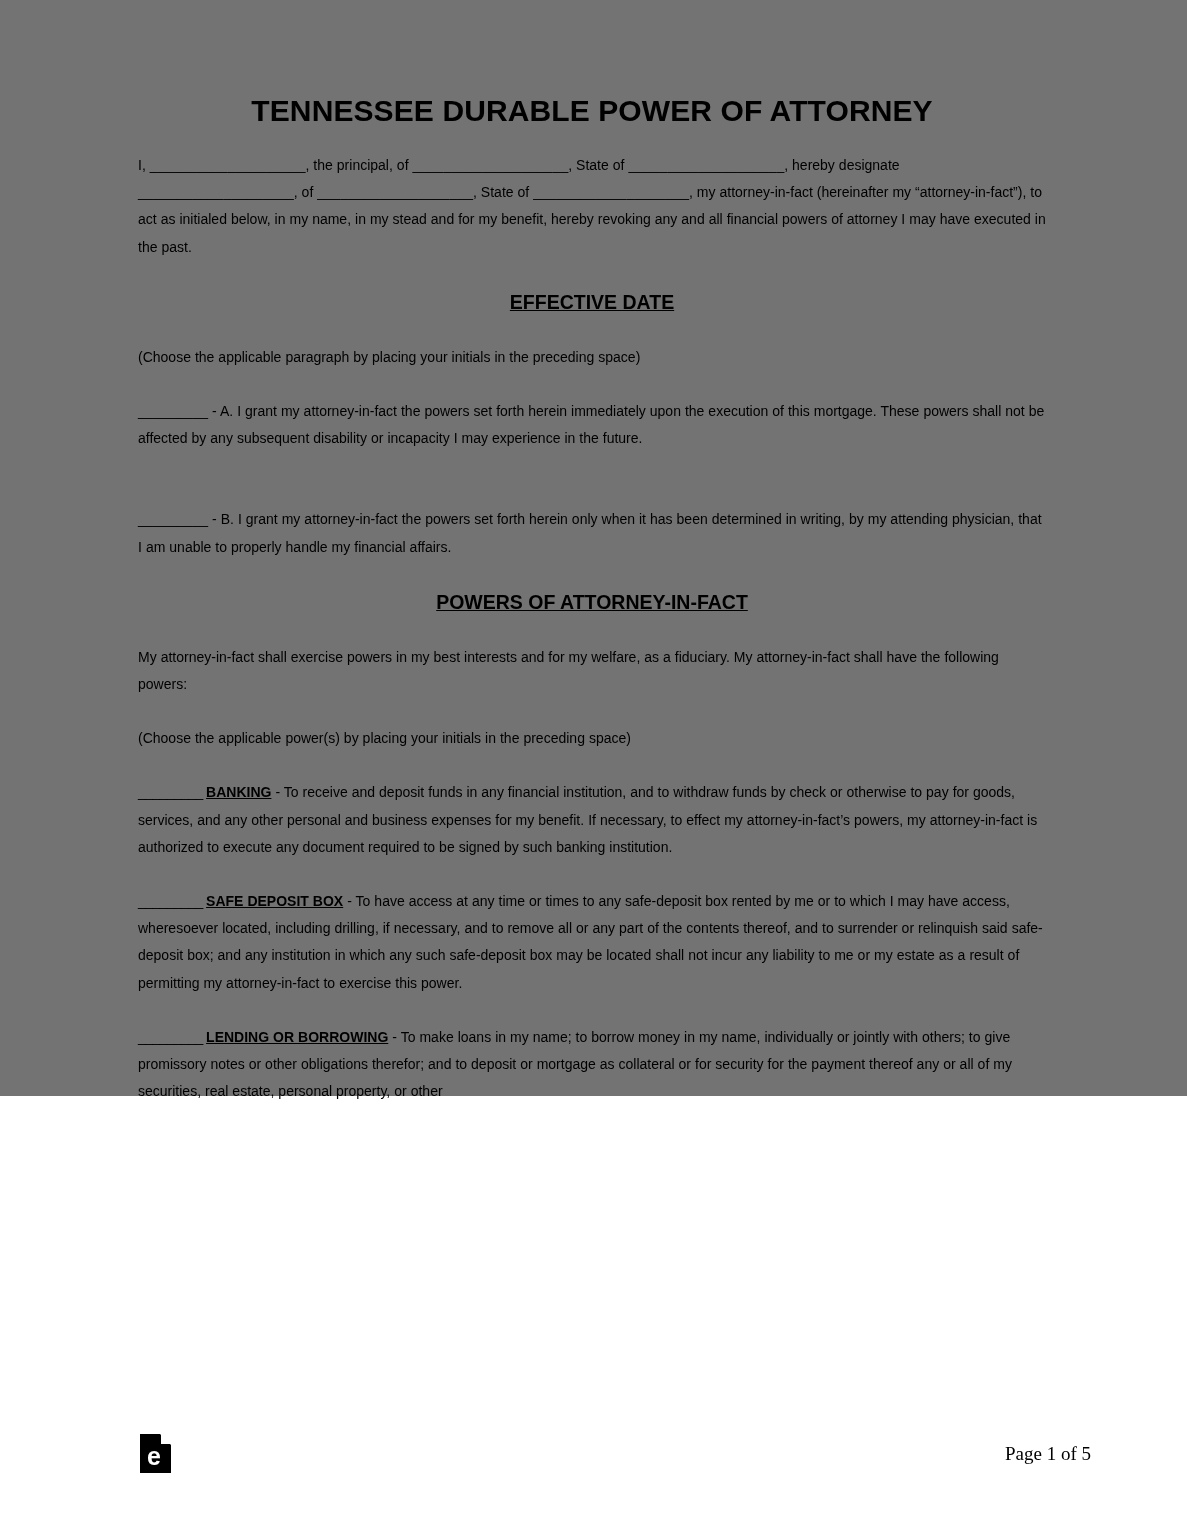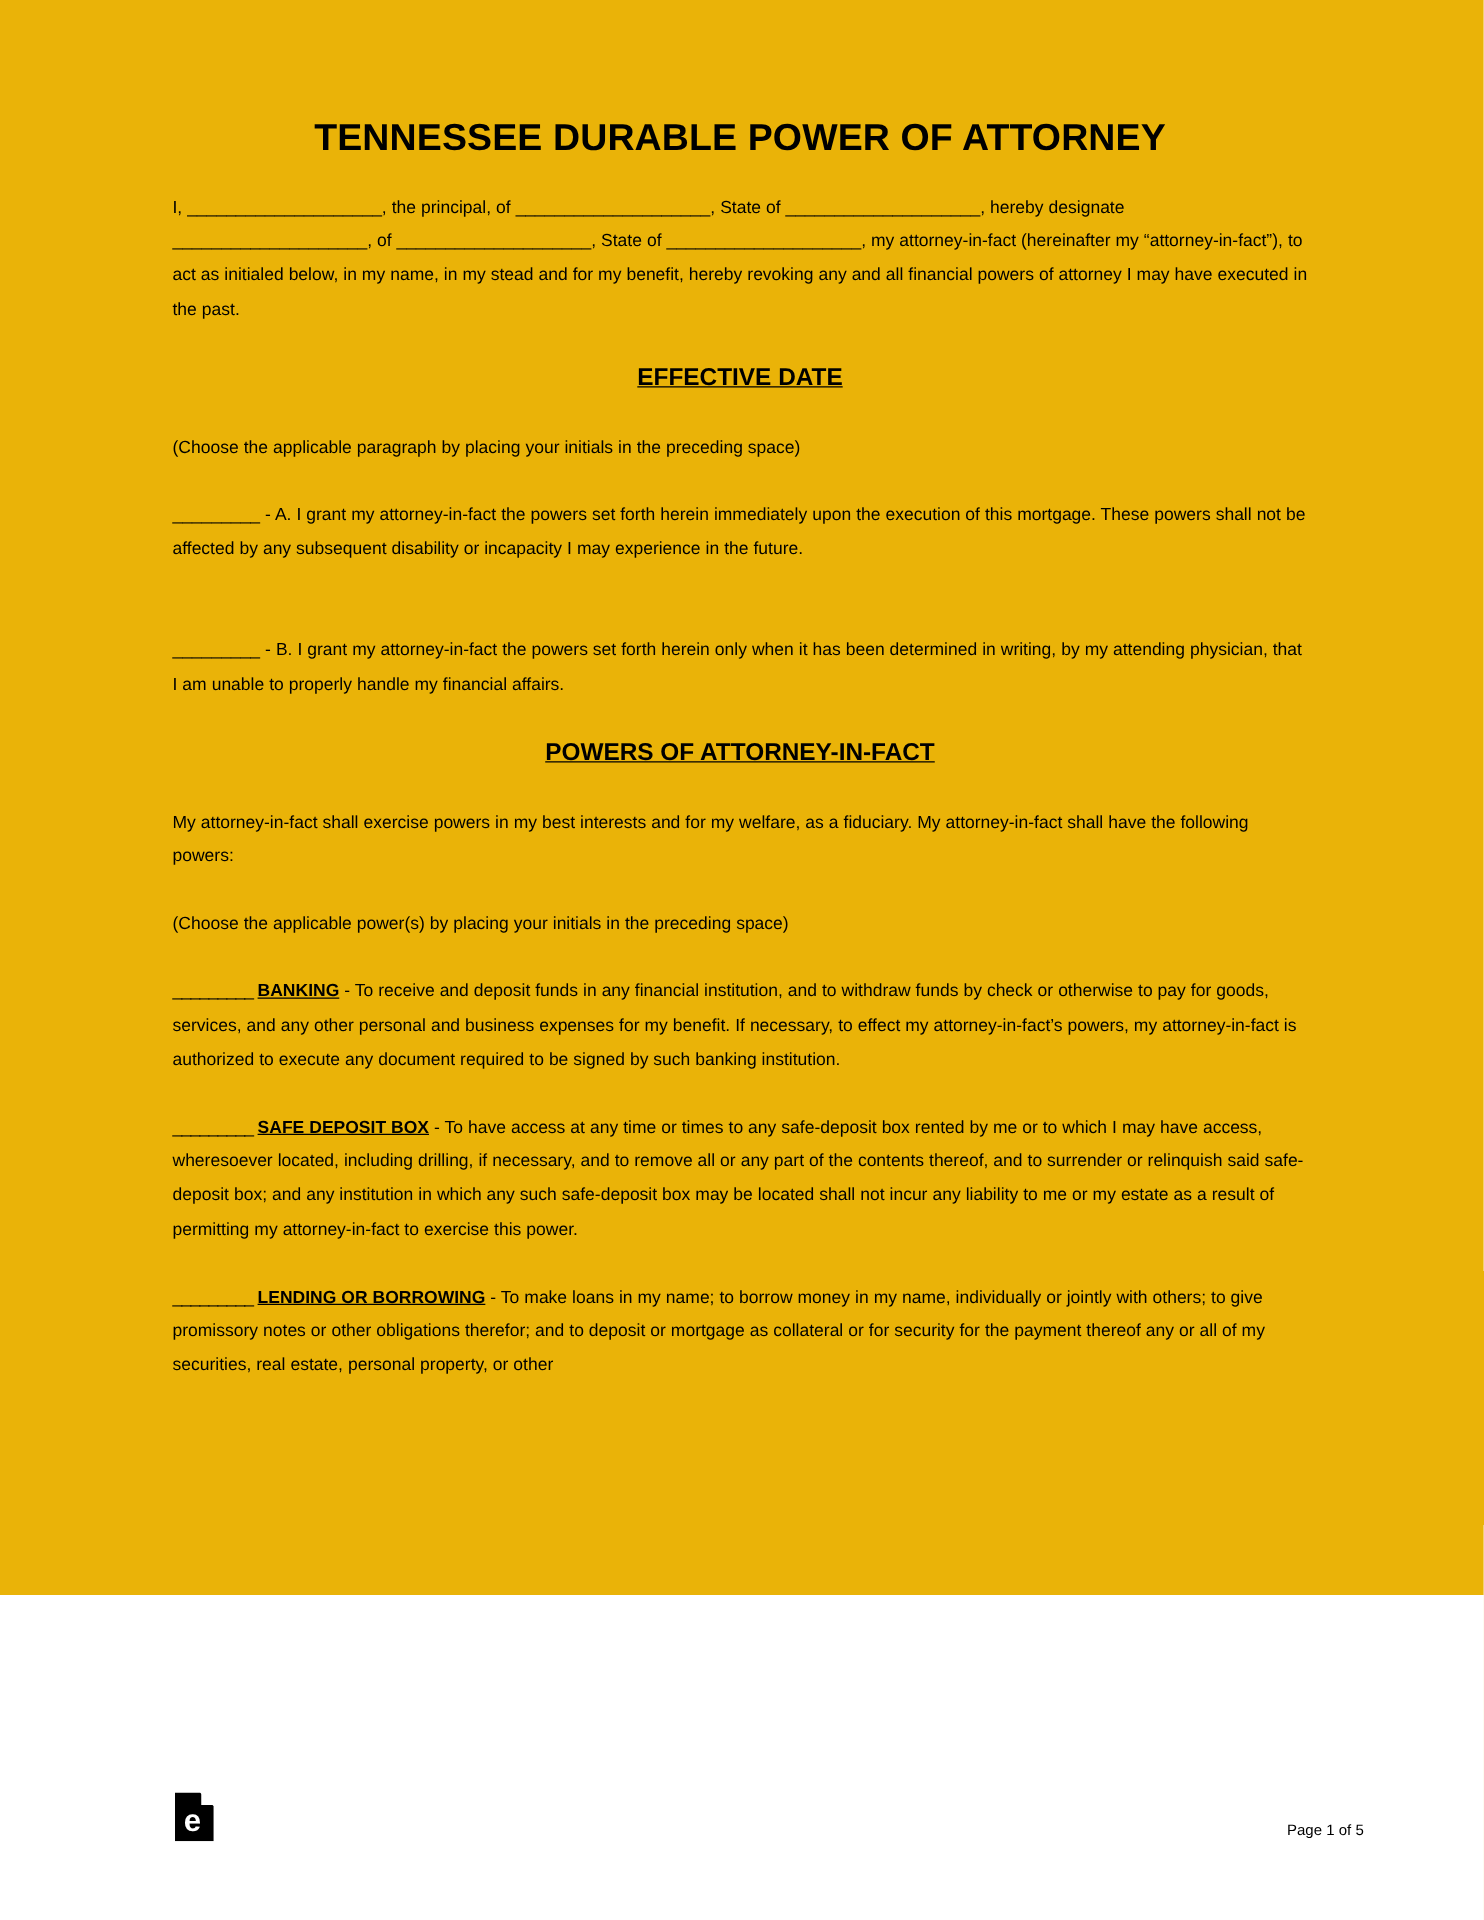--- a/index.html
+++ b/index.html
@@ -13,22 +13,22 @@
     position: relative;
     font-family: "Liberation Sans", sans-serif;
     color: #000000;
     overflow: hidden;
   }
   .page {
     position: absolute;
     left: 0;
     top: 0;
     width: 1187px;
-    height: 1276px;
-    background: #eab308;
+    height: 1096px;
+    background: #737373;
   }
   .content {
     position: absolute;
     left: 138px;
     top: 92px;
     width: 908px;
   }
   .doc-title {
     font-size: 30px;
     font-weight: bold;
@@ -71,25 +71,26 @@
     position: absolute;
     left: 140px;
     top: 6px;
     width: 31px;
     height: 39px;
   }
   .logo svg { display: block; }
   .page-num {
     position: absolute;
     right: 96px;
-    top: 24px;
-    font-size: 12px;
+    top: 14px;
+    font-size: 19px;
     line-height: 24px;
     text-align: right;
     white-space: nowrap;
+    font-family: Liberation Serif, serif;
   }
 </style>
 </head>
 <body>
 
 <div class="page">
 
   <div class="content">
 
     <h1 class="doc-title">TENNESSEE DURABLE POWER OF ATTORNEY</h1>

